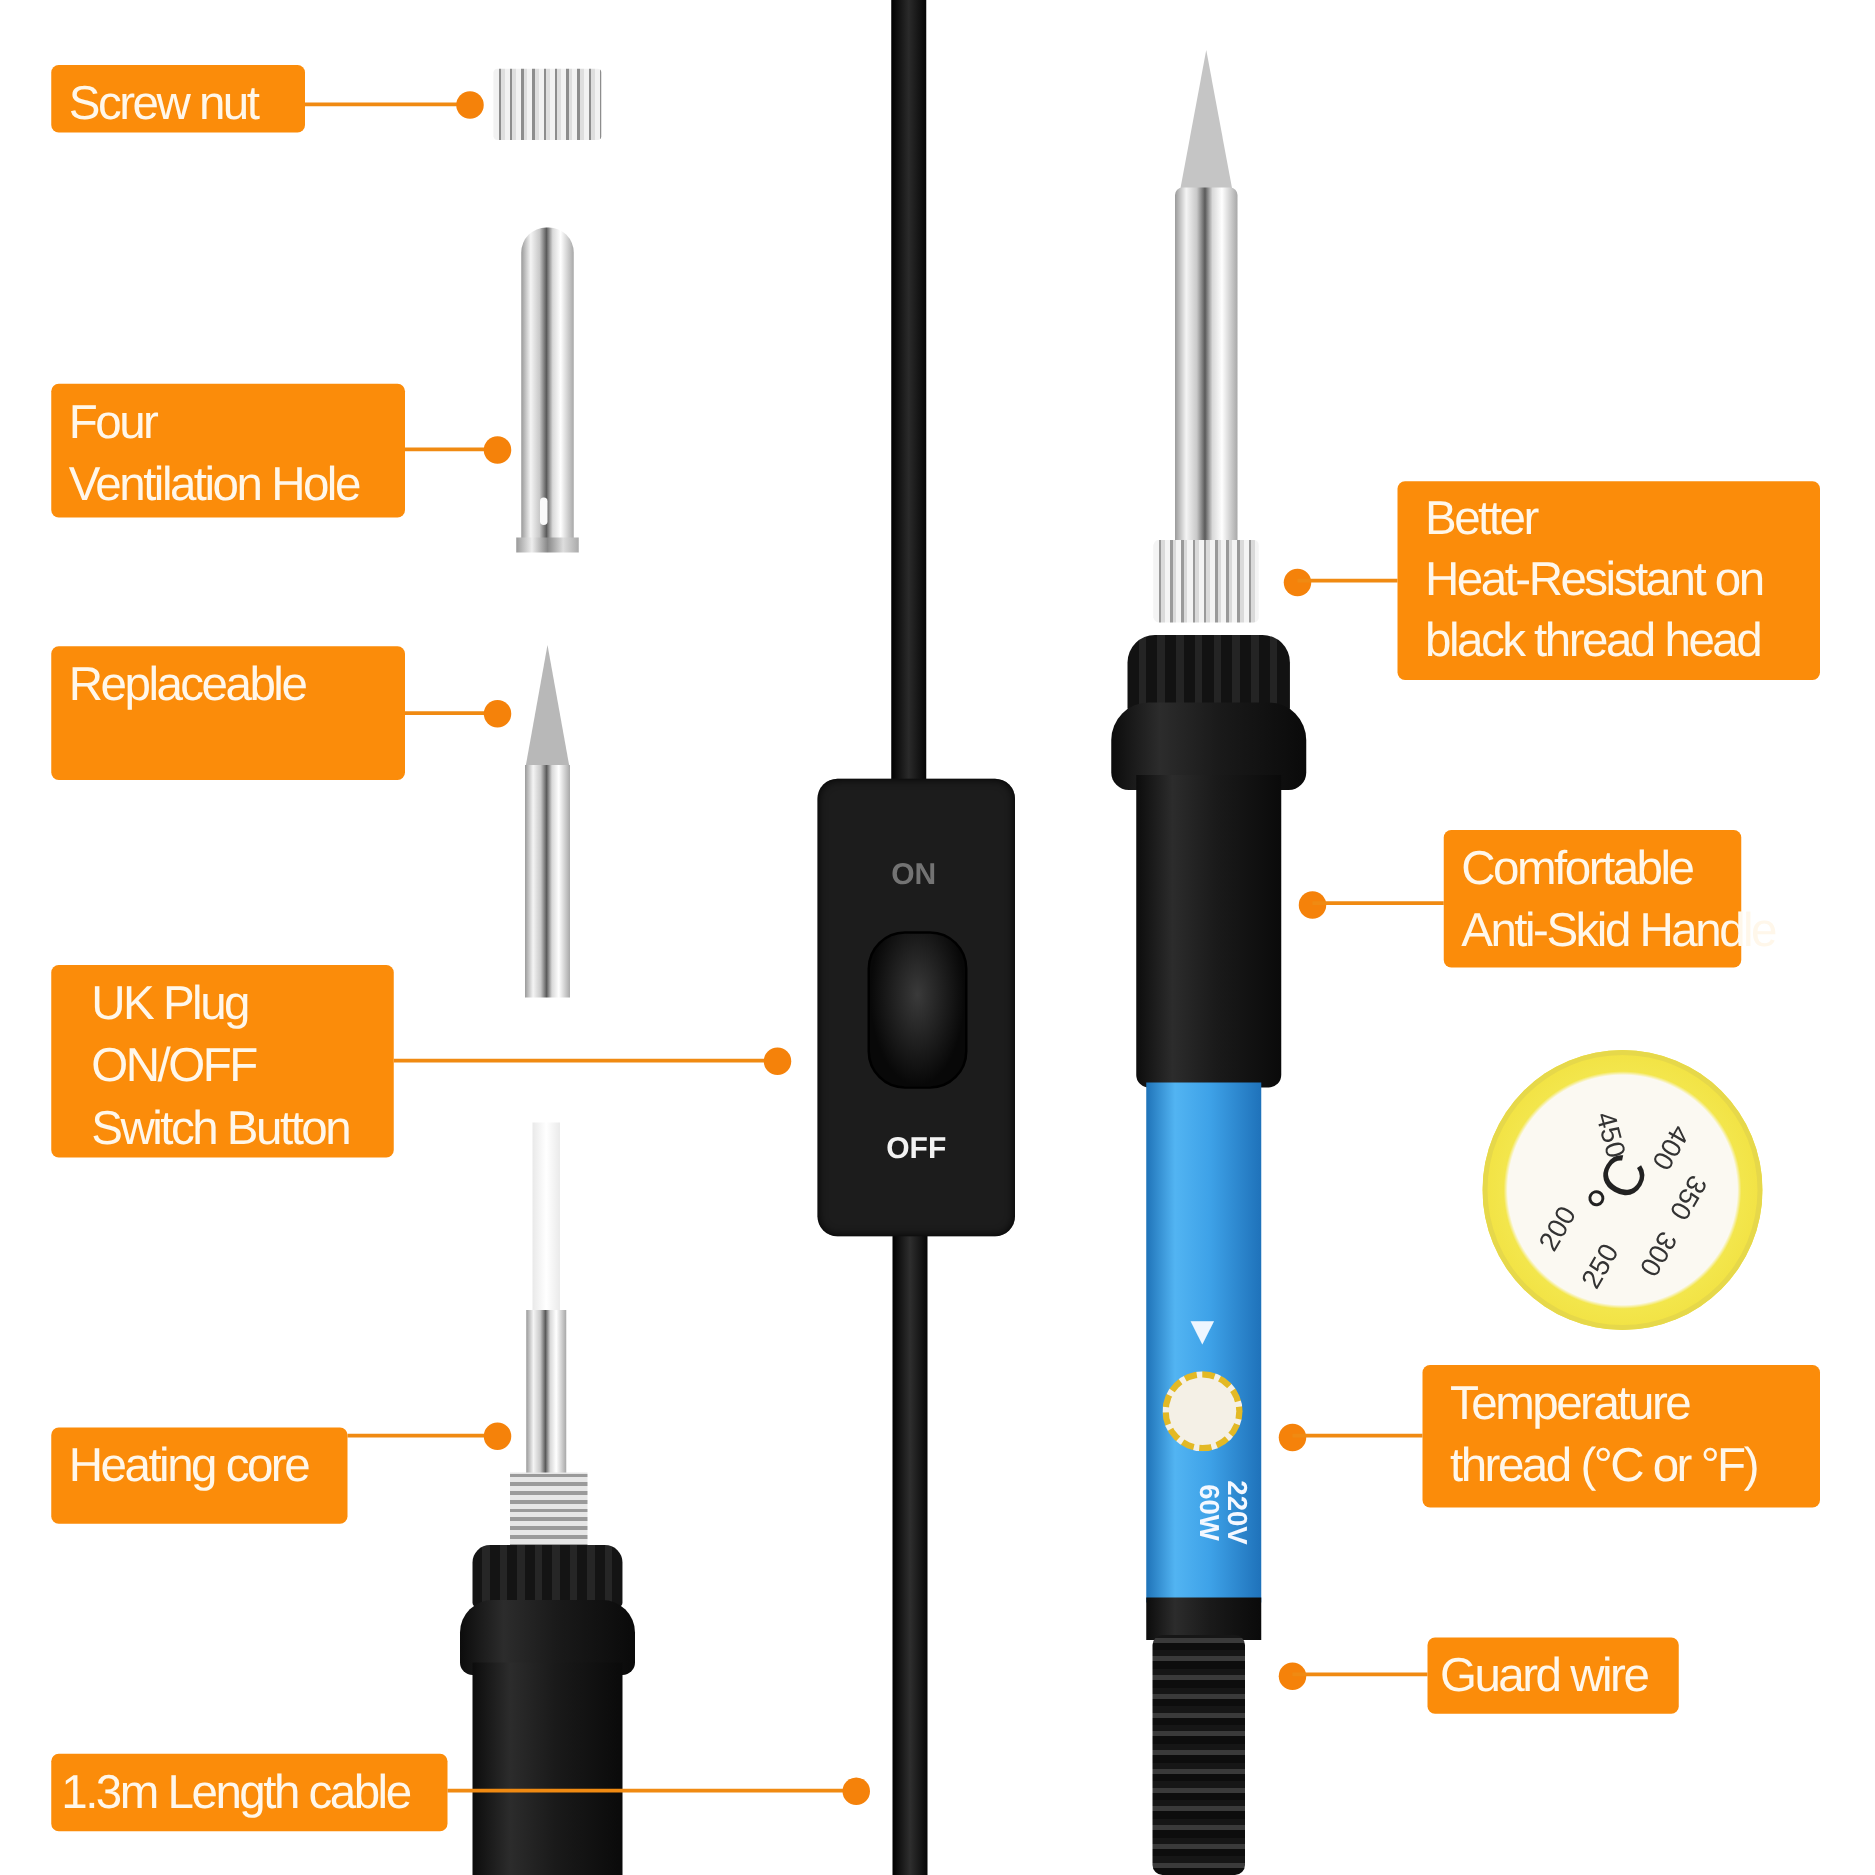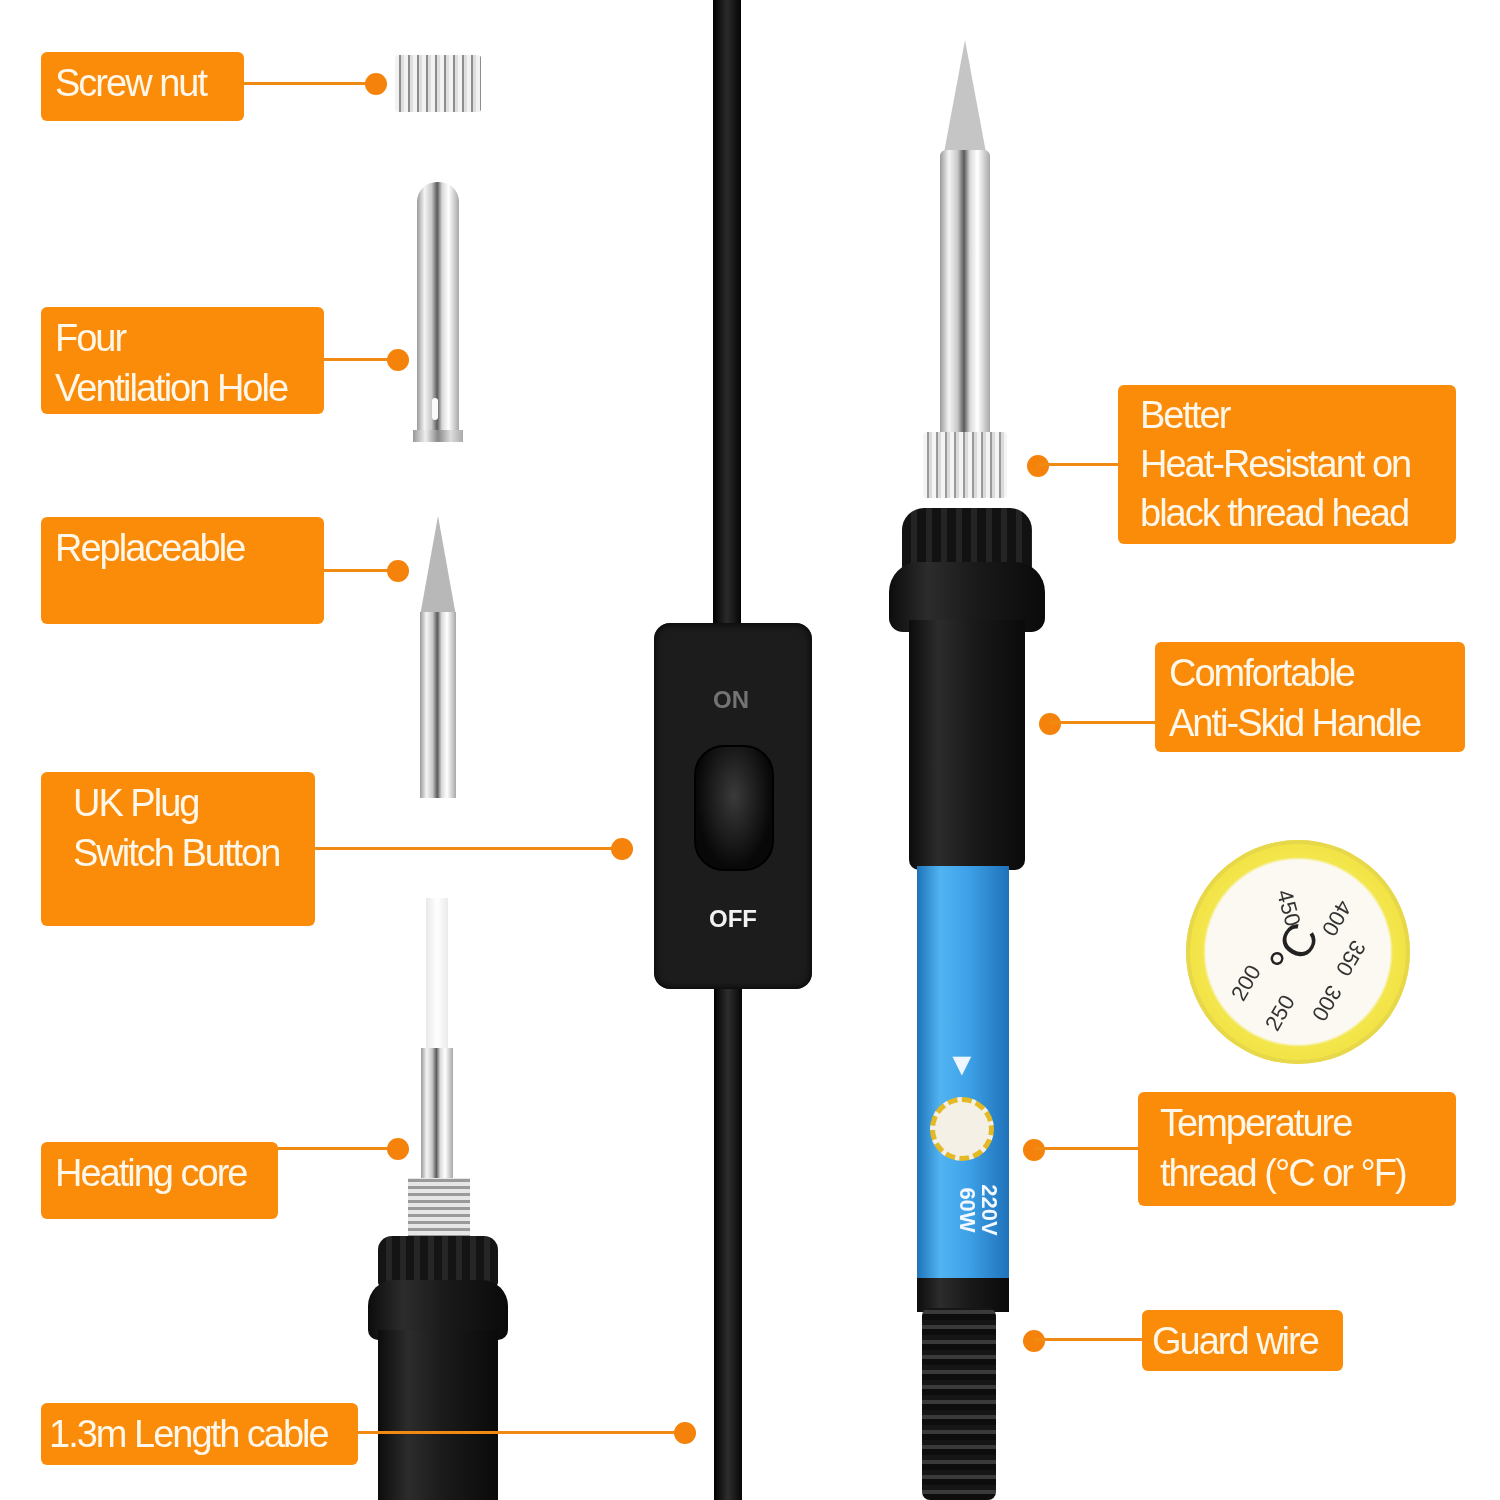--- a/index.html
+++ b/index.html
@@ -10,41 +10,42 @@
   .label span { display:block; }
   .line { position:absolute; height:3px; background:#f08a12; }
   .dot { position:absolute; width:22px; height:22px; border-radius:50%; background:#f5820a; margin-top:-10px; margin-left:-11px; }
   .abs { position:absolute; }
   .metal { background:linear-gradient(90deg,#9a9a9a 0%,#f4f4f4 18%,#c8c8c8 35%,#5a5a5a 48%,#d9d9d9 60%,#ffffff 75%,#a8a8a8 100%); }
   .black { background:linear-gradient(90deg,#0c0c0c 0%,#2c2c2c 25%,#1a1a1a 55%,#0a0a0a 100%); }
 </style>
 </head>
 <body>
 
-<div class="label" style="left:41px;top:52px;width:203px;height:69px;">
+<div class="label" style="left:41px;top:52px;width:203px;height:54px;">
   <span>Screw nut</span>
 </div>
 <div class="line" style="left:244px;top:82px;width:132px;"></div>
 <div class="dot" style="left:376px;top:83px;"></div>
 
 <div class="label" style="left:41px;top:307px;width:283px;height:107px;">
   <span>Four</span>
   <span>Ventilation Hole</span>
 </div>
 <div class="line" style="left:324px;top:358px;width:74px;"></div>
 <div class="dot" style="left:398px;top:359px;"></div>
 
 <div class="label" style="left:41px;top:517px;width:283px;height:107px;">
   <span>Replaceable</span>
 </div>
 <div class="line" style="left:324px;top:569px;width:74px;"></div>
 <div class="dot" style="left:398px;top:570px;"></div>
 
 <div class="label" style="left:41px;top:772px;width:274px;height:154px;padding-left:32px;">
   <span>UK Plug</span>
+  <span>ON/OFF</span>
   <span>Switch Button</span>
 </div>
 <div class="line" style="left:315px;top:847px;width:307px;"></div>
 <div class="dot" style="left:622px;top:848px;"></div>
 
 <div class="label" style="left:41px;top:1118px;width:237px;height:77px;margin-top:24px;">
   <span>Heating core</span>
 </div>
 <div class="line" style="left:278px;top:1147px;width:120px;"></div>
 <div class="dot" style="left:398px;top:1148px;"></div>
@@ -104,21 +105,21 @@
 <div class="dot" style="left:1038px;top:465px;"></div>
 <div class="line" style="left:1038px;top:463px;width:80px;"></div>
 <div class="label" style="left:1118px;top:385px;width:338px;height:159px;padding-left:22px;line-height:49px;">
   <span>Better</span>
   <span>Heat-Resistant on</span>
   <span>black thread head</span>
 </div>
 
 <div class="dot" style="left:1050px;top:723px;"></div>
 <div class="line" style="left:1050px;top:721px;width:105px;"></div>
-<div class="label" style="left:1155px;top:642px;width:310px;height:110px;">
+<div class="label" style="left:1155px;top:664px;width:238px;height:110px;">
   <span>Comfortable</span>
   <span>Anti-Skid Handle</span>
 </div>
 
 <div class="abs" style="left:1186px;top:840px;width:224px;height:224px;border-radius:50%;
      background:radial-gradient(circle,#fbf9f2 0 58%,#f3e64c 60%,#f0dd38 86%,#7d6a20 100%);
      box-shadow:0 0 0 4px #e6d84a inset;"></div>
 <div class="abs" style="left:1268px;top:922px;font-size:46px;color:#222;transform:rotate(-60deg);">°C</div>
 <div class="abs" style="left:1228px;top:970px;font-size:22px;color:#333;transform:rotate(-60deg);">200</div>
 <div class="abs" style="left:1262px;top:1000px;font-size:22px;color:#333;transform:rotate(-60deg);">250</div>

